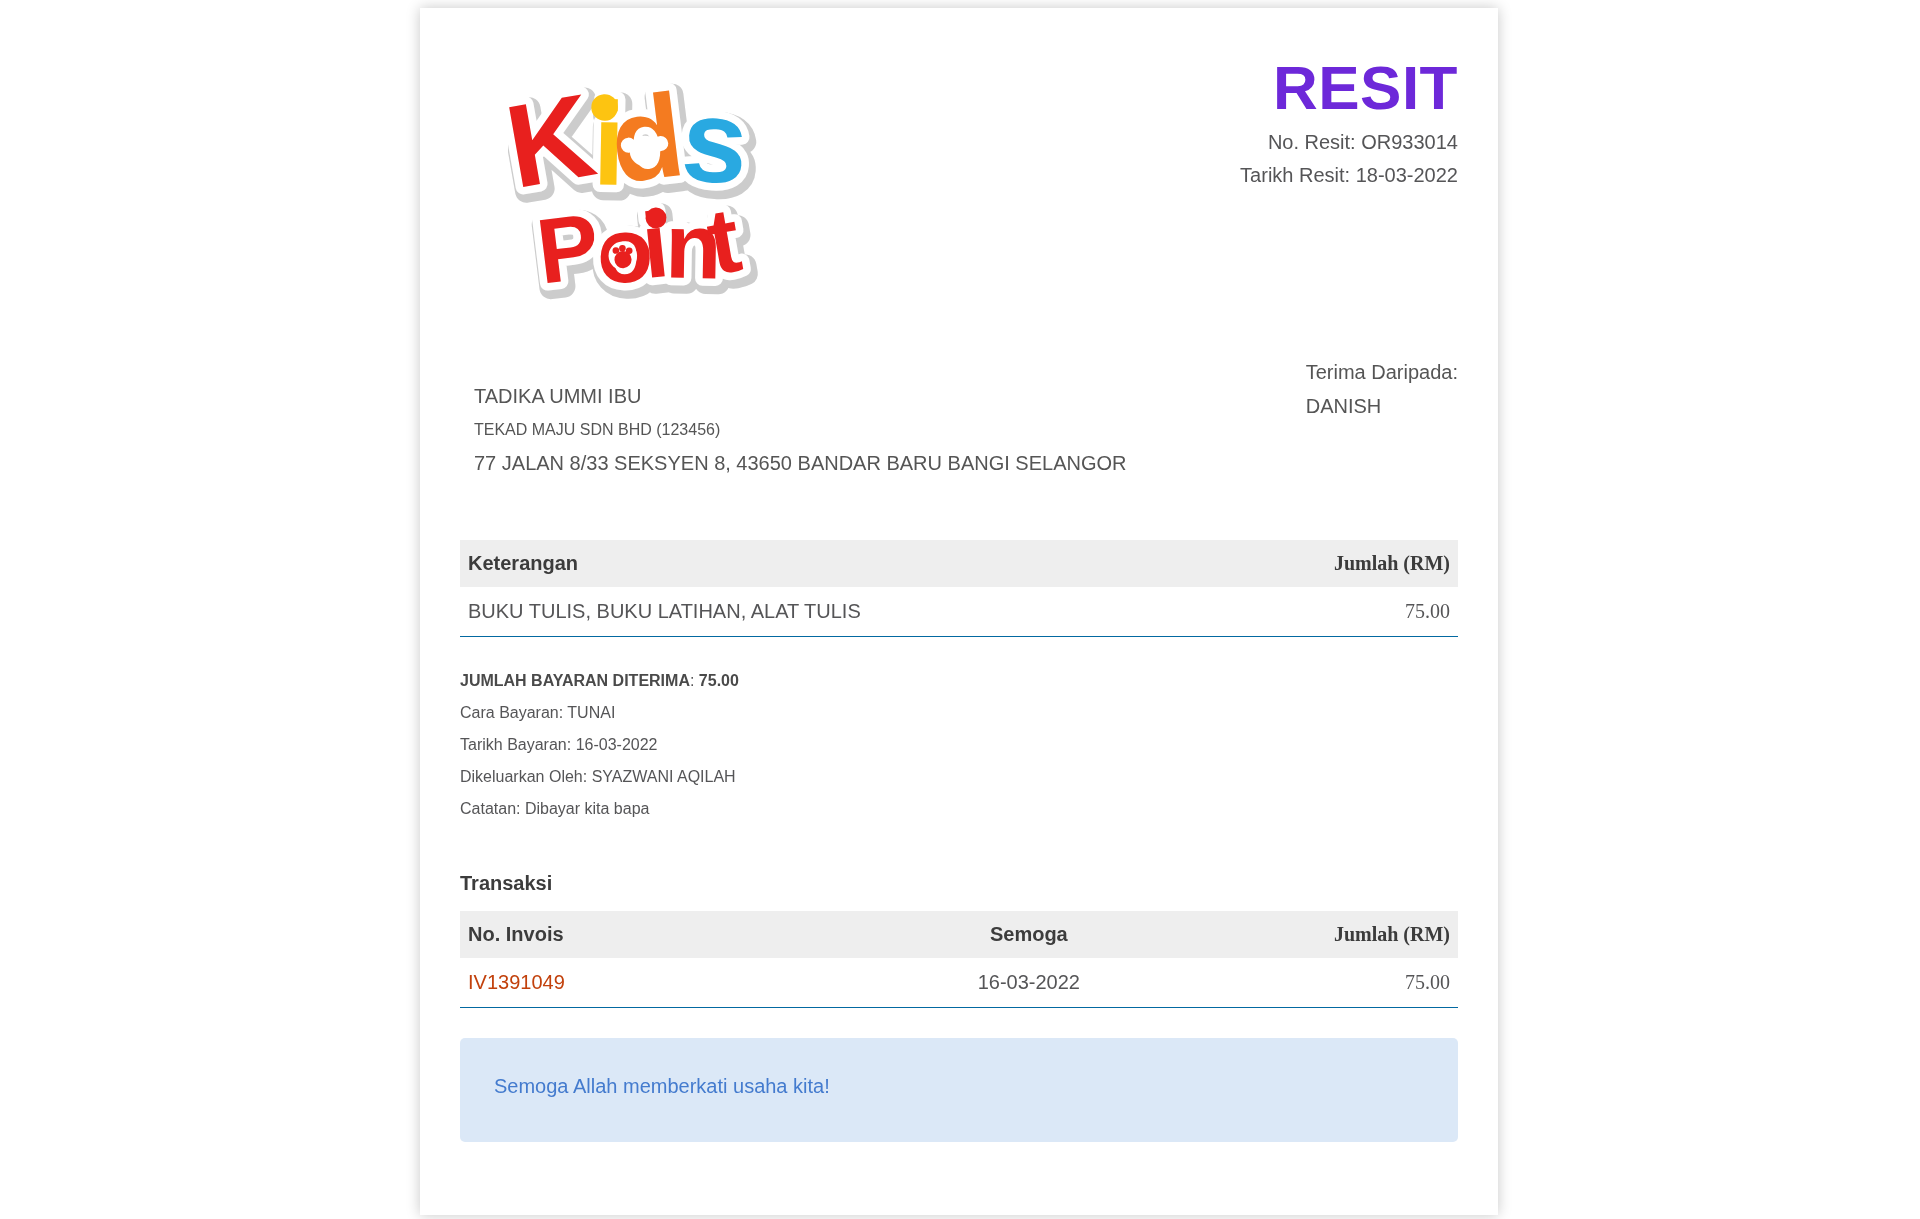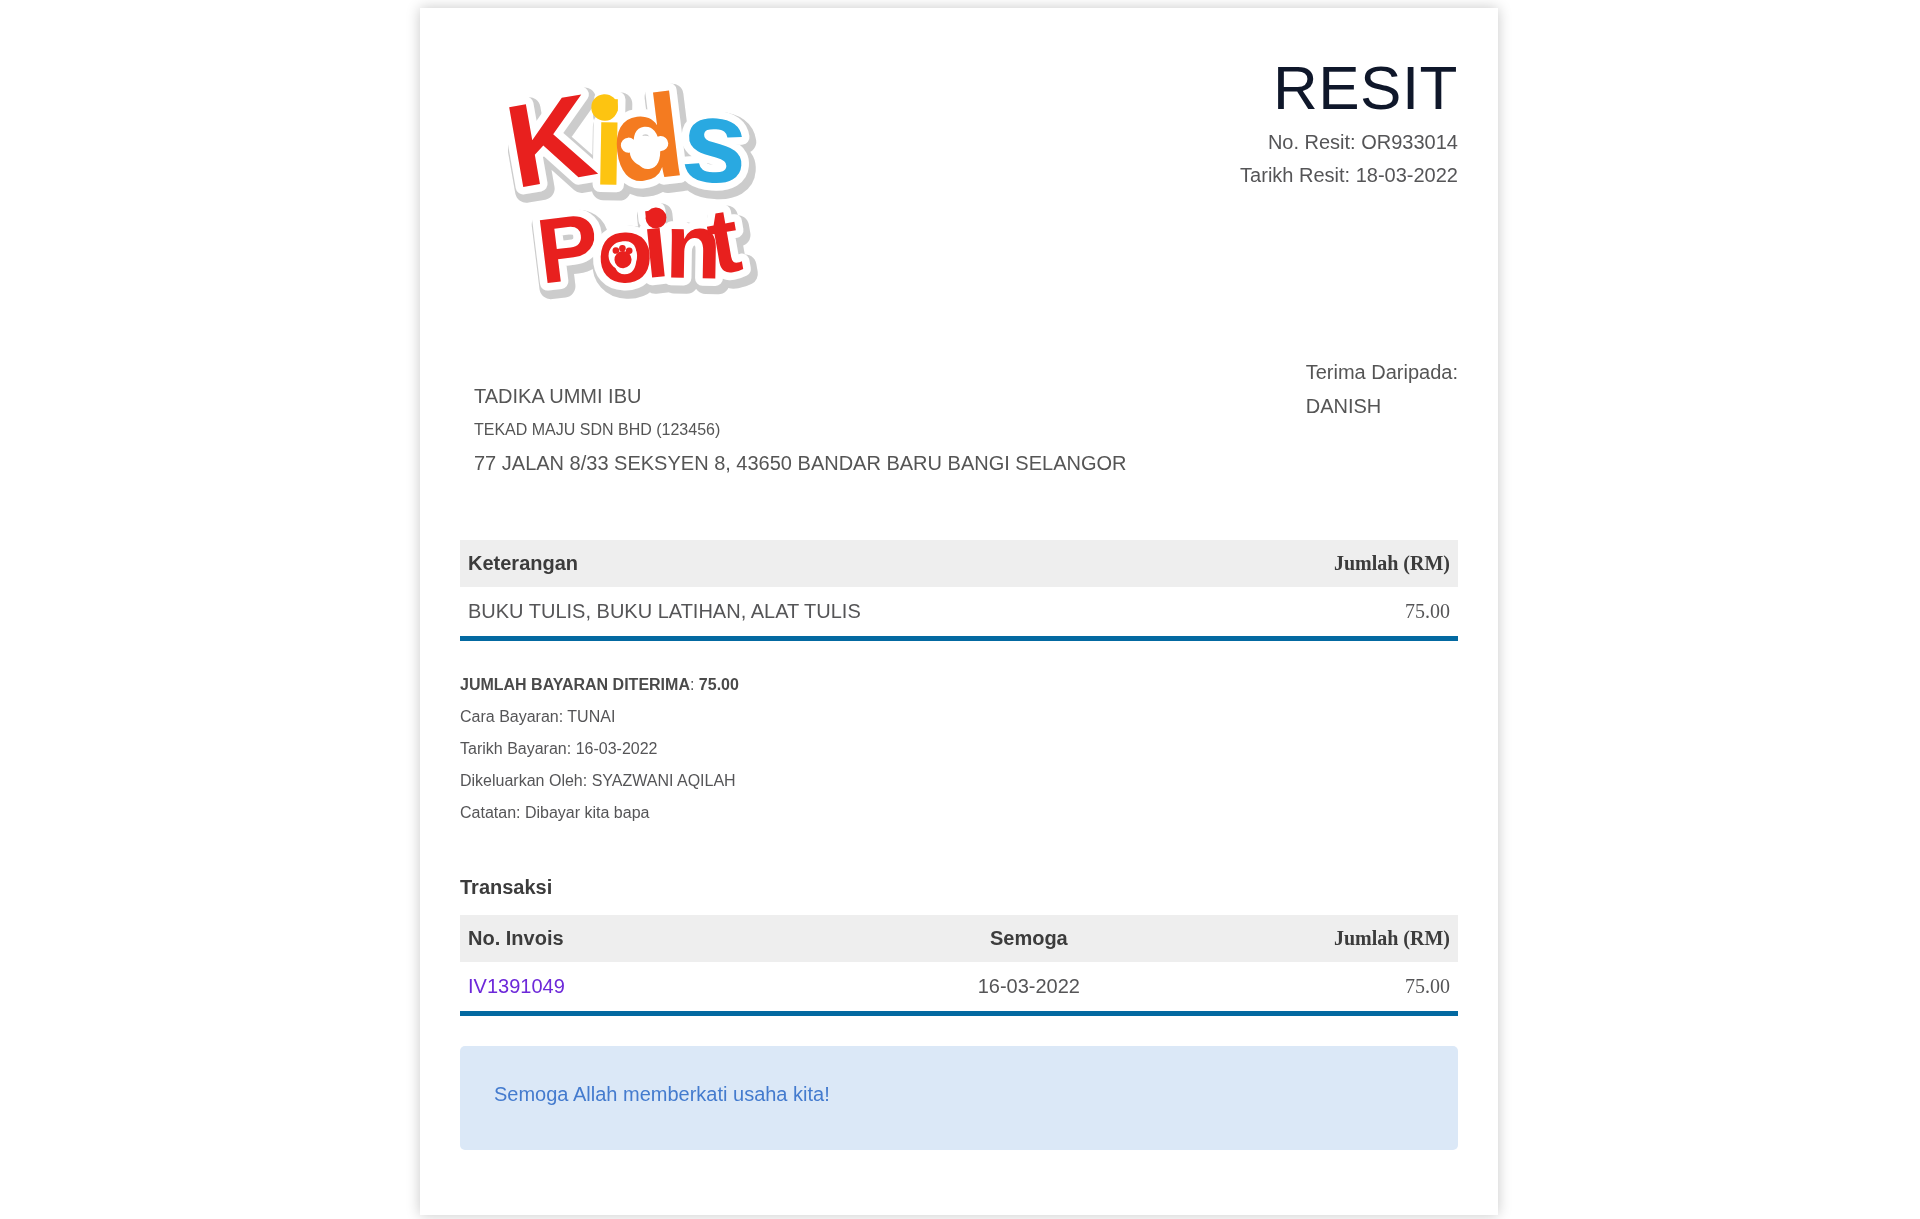--- a/index.html
+++ b/index.html
@@ -16,52 +16,52 @@
     background: #ffffff;
     box-shadow: 0 0 13px rgba(0,0,0,0.22);
     box-sizing: border-box;
     padding: 48px 40px 0 40px;
   }
   
   .top-row { display: flex; justify-content: space-between; align-items: flex-start; }
   .logo-wrap { margin: 6px 0 0 48px; }
   .receipt-head { text-align: right; }
   .receipt-title {
-    font-size: 62px; line-height: 1.02; font-weight: 400;
-    color: #0f172a; letter-spacing: 0.5px;
+    font-size: 62px; line-height: 1.02; font-weight: 700;
+    color: #6d28d9; letter-spacing: 0.5px;
   }
   .receipt-meta { font-size: 20px; line-height: 33px; color: #555557; margin-top: 7px; }
   
   .address-row { display: flex; justify-content: space-between; margin-top: 48px; }
   .school-block { padding-left: 14px; margin-top: 24px; }
   .school-name { font-size: 20px; line-height: 26px; }
   .school-company { font-size: 16px; line-height: 21px; margin-top: 10px; }
   .school-address { font-size: 20px; line-height: 26px; margin-top: 10px; }
   .payer-block { text-align: left; font-size: 20px; line-height: 26px; }
   .payer-name { margin-top: 8px; }
   
   table { width: 100%; border-collapse: collapse; font-size: 20px; color: #555557; }
   .items-table { margin-top: 64px; }
   th {
     background: #eeeeee; color: #3c3c3c; font-weight: bold;
     text-align: left; padding: 12px 8px;
   }
-  td { padding: 13px 8px; border-bottom: 5px solid #0369a1; margin-left: 19px; }
+  td { padding: 13px 8px; border-bottom: 1px solid #0369a1; margin-left: 19px; }
   .col-amount { text-align: right; font-family: Liberation Serif, serif; }
   .col-date { text-align: center; }
   
   .summary { margin-top: 28px; text-align: left; font-size: 16px; line-height: 32px; color: #555557; }
   .summary strong { color: #4a4a4a; }
   
   .trans-heading { margin-top: 46px; font-size: 20px; font-weight: bold; color: #3c3c3c; line-height: 24px; }
   .trans-table { margin-top: 16px; }
   .trans-table .w-invoice { width: 42%; }
   .trans-table .w-date { width: 30%; }
   .trans-table .w-amount { width: 28%; }
-  .invoice-link { color: #6d28d9; text-decoration: none; cursor: pointer; }
+  .invoice-link { color: #c2410c; text-decoration: none; cursor: pointer; }
   
   .note-box {
     margin-top: 30px; background: #dbe8f7; border-radius: 5px;
     padding: 30px 34px 38px 34px;
     color: #447bce; font-size: 20px; line-height: 36px;
   }
   .note-box p { margin: 0; }
 </style>
 </head>
 <body>

